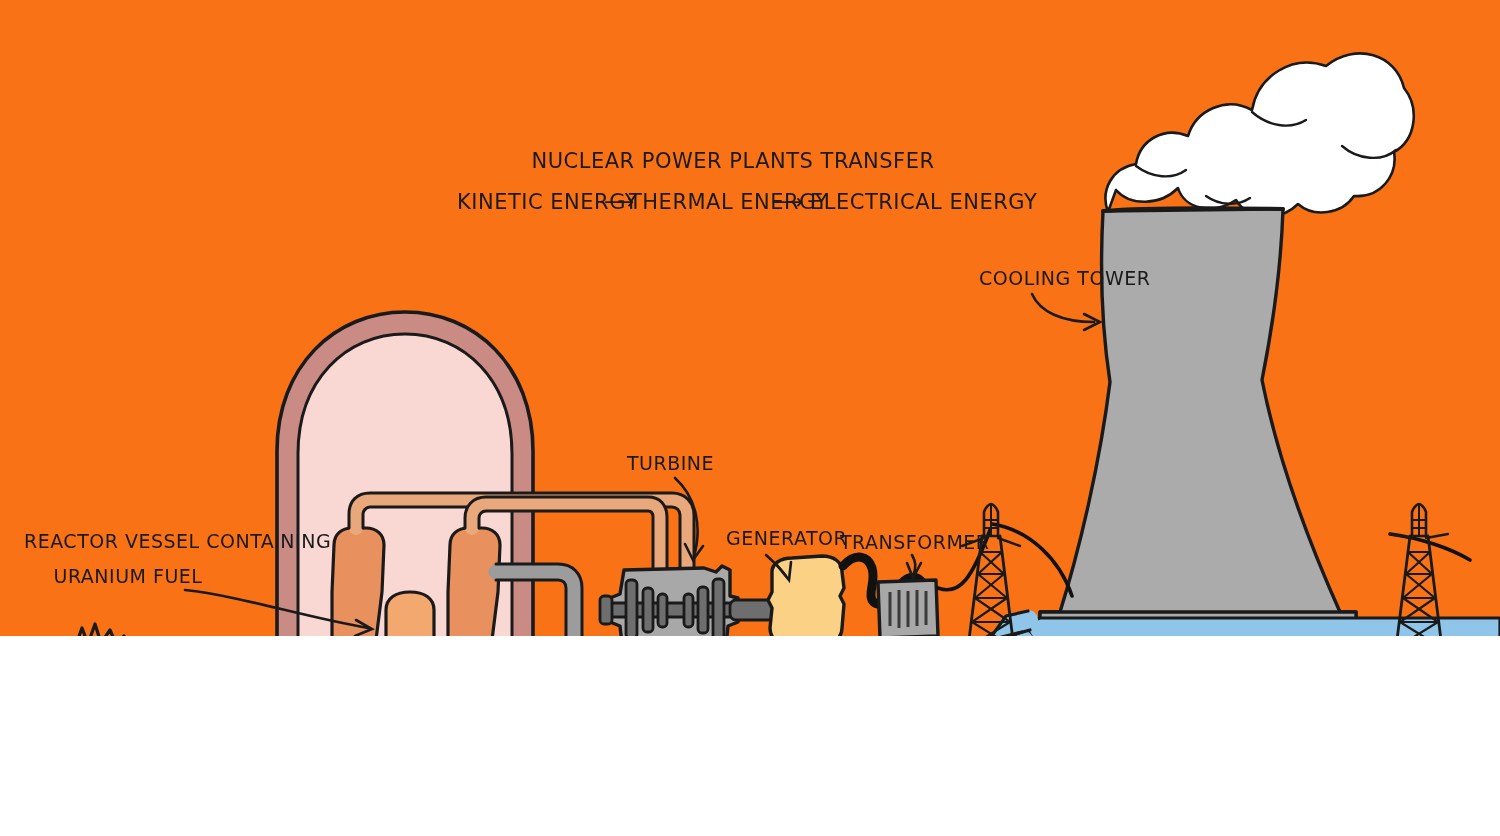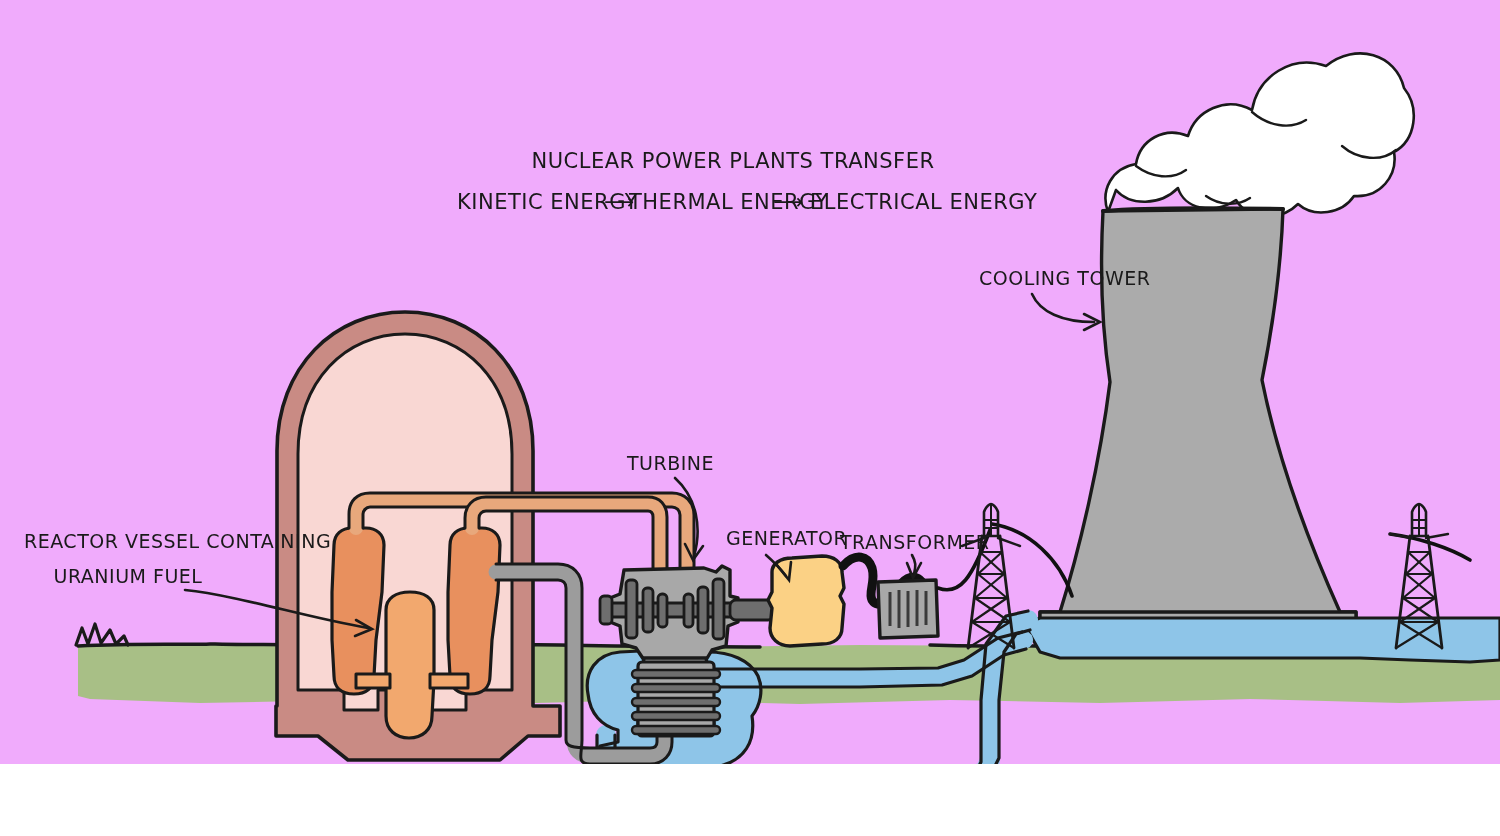--- a/index.html
+++ b/index.html
@@ -7,22 +7,22 @@
     margin: 0;
     padding: 0;
     background: #ffffff;
   }
   body {
     font-family: "DejaVu Sans", sans-serif;
   }
   #stage {
     position: relative;
     width: 1500px;
-    height: 764px;
-    background: #f0abfc;
+    height: 636px;
+    background: #f97316;
     overflow: hidden;
   }
   #scene {
     position: absolute;
     top: 0;
     left: 0;
     width: 1500px;
     height: 836px;
   }
   .hand-label {

